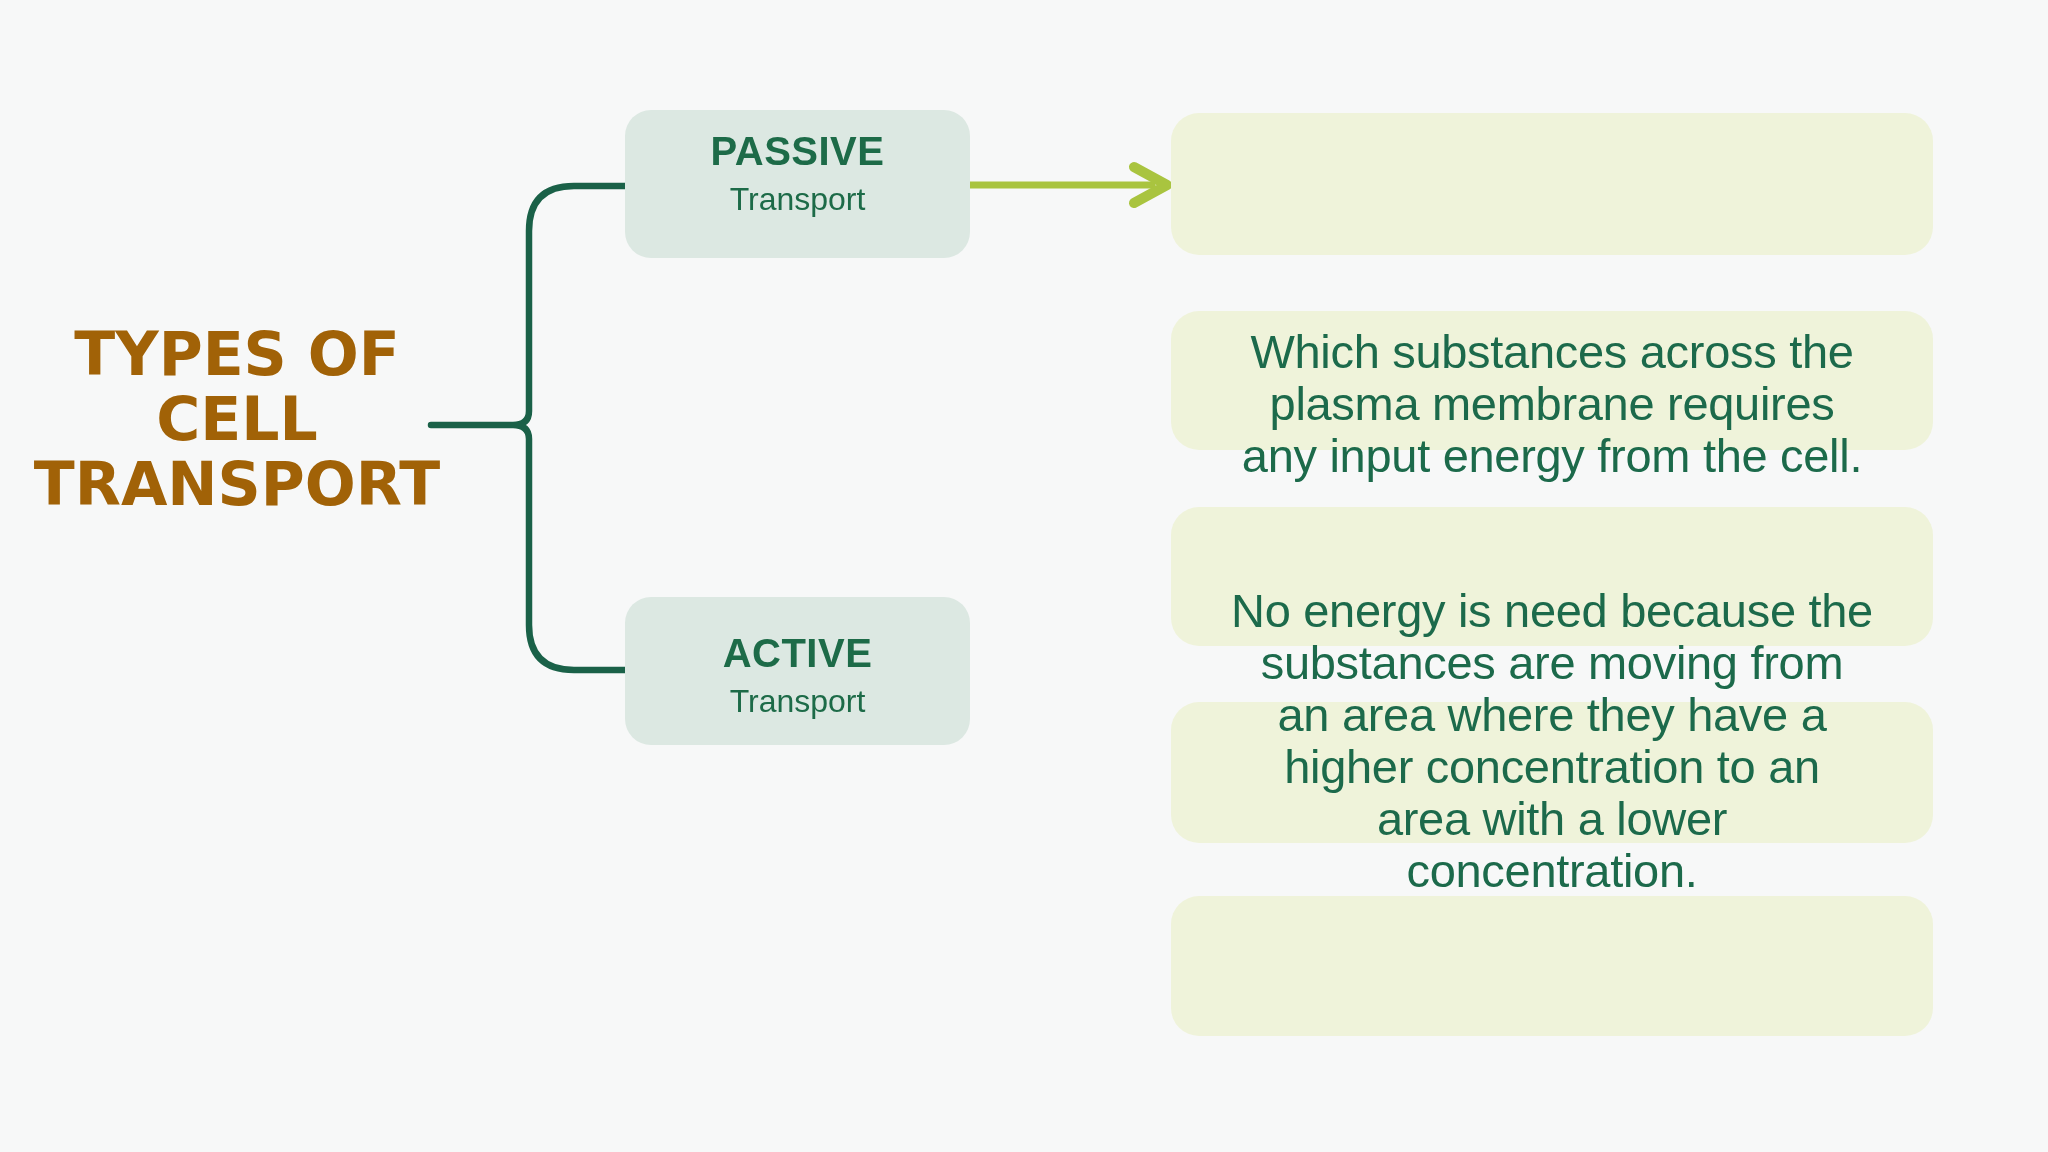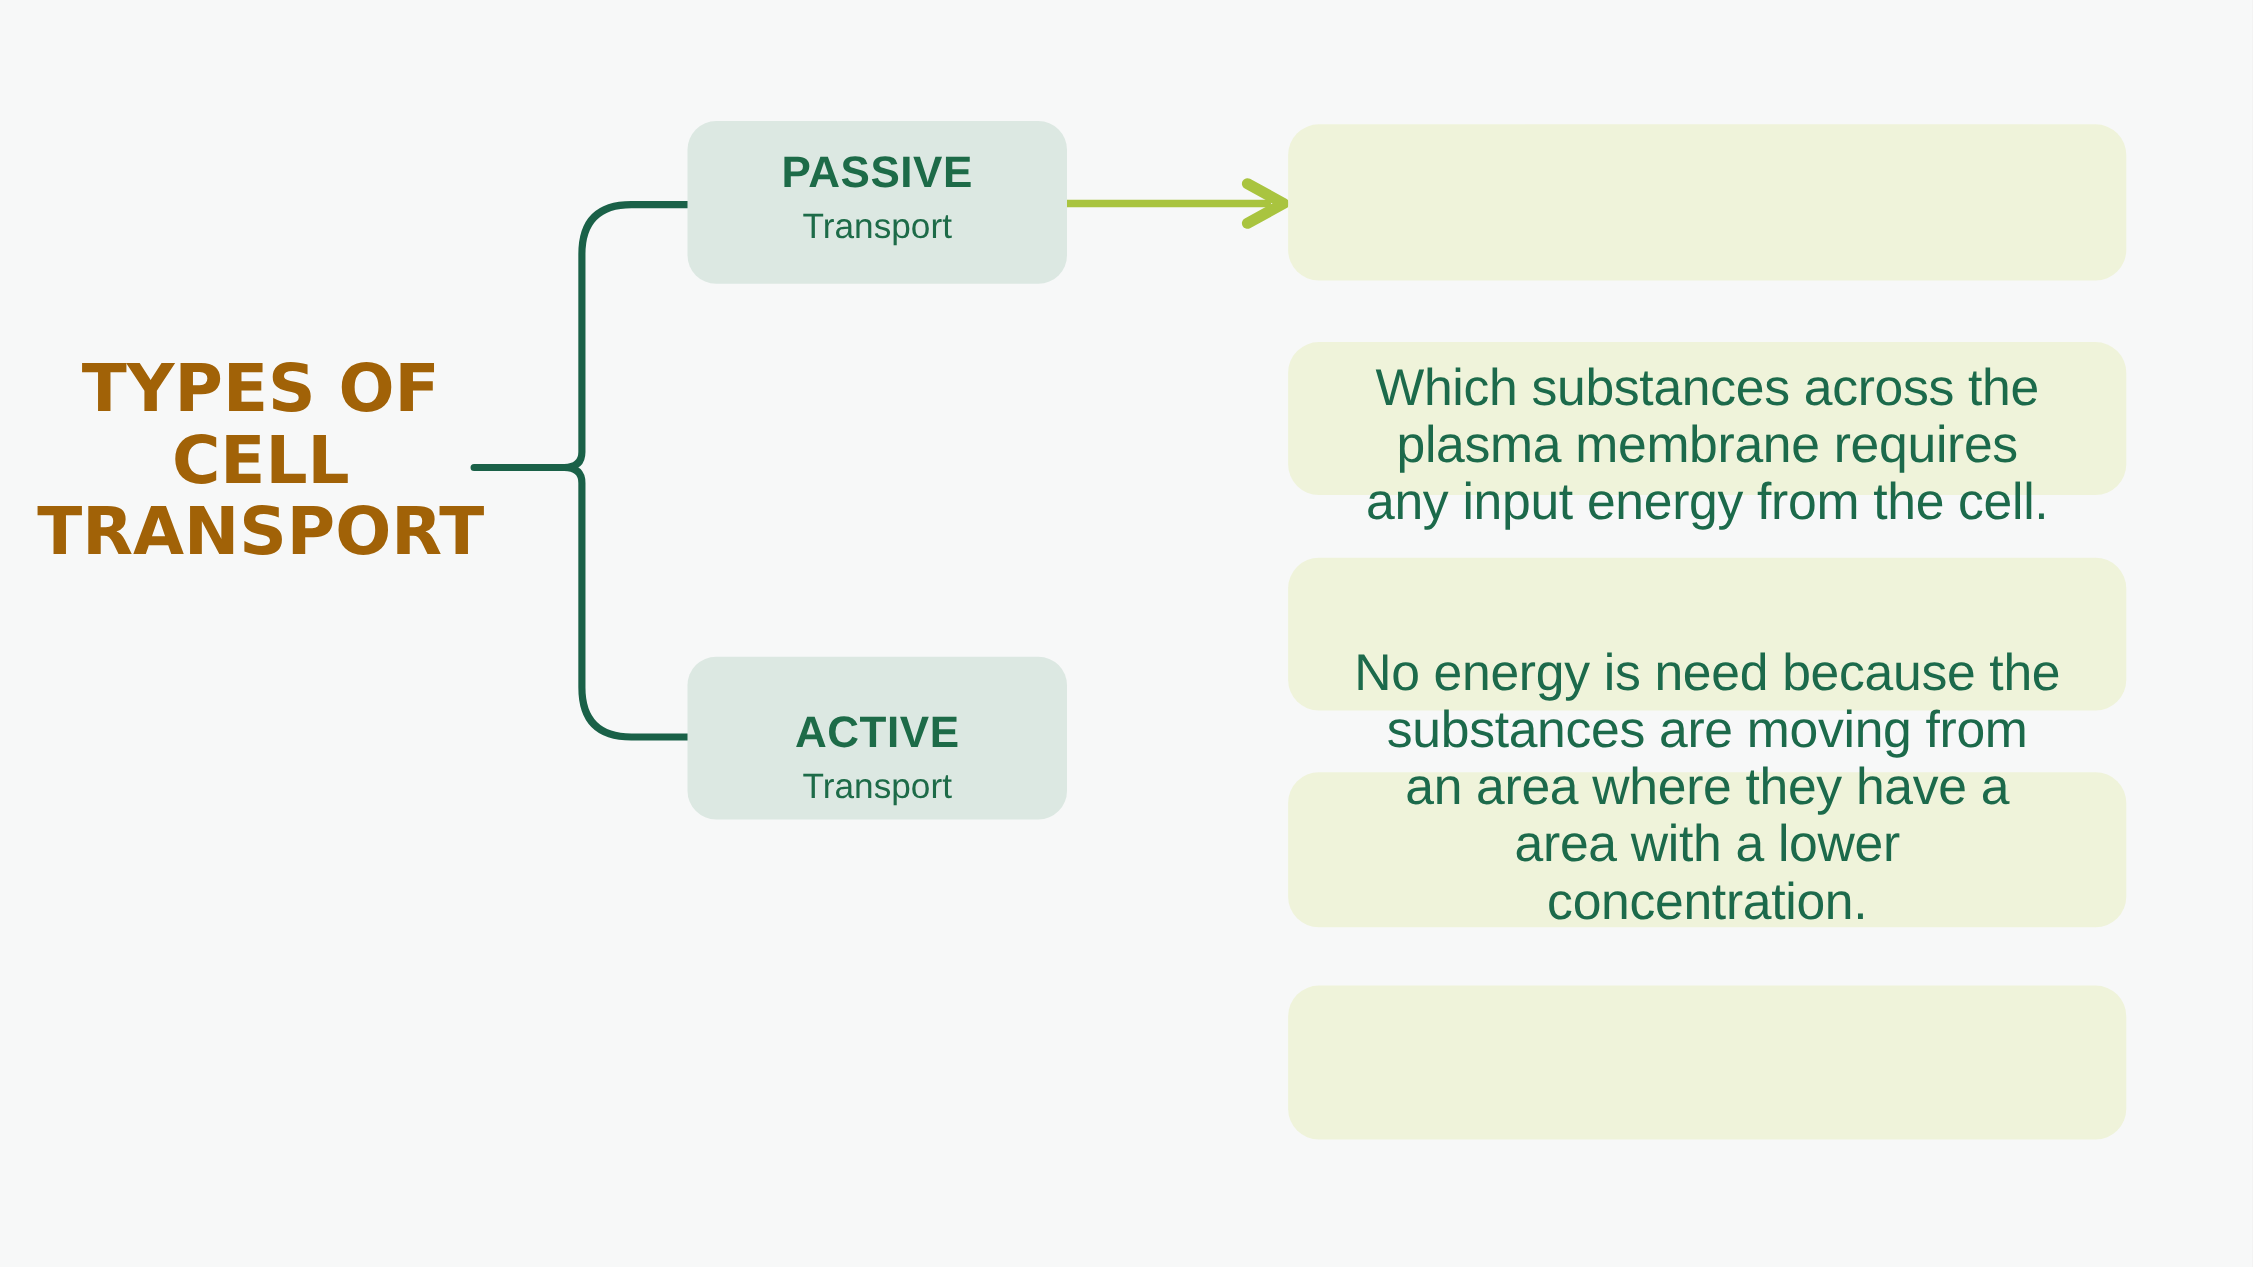--- a/index.html
+++ b/index.html
@@ -22,21 +22,21 @@
     letter-spacing:0px;
     color:#a16207;
   }
 
   
   .node{
     left:625px;width:345px;height:148px;
     background:#dce8e2;border-radius:26px;
     display:flex;flex-direction:column;
     align-items:center;justify-content:center;
-    padding-bottom:8px;box-sizing:border-box;
+    padding-bottom:21px;box-sizing:border-box;
   }
   #node-passive{top:110px;}
   #node-active{top:597px;justify-content:flex-end;}
   .node-label{
     font-weight:bold;font-size:40px;line-height:50px;
     letter-spacing:0.5px;color:#1d6b48;
   }
   .node-sublabel{
     font-size:32px;line-height:46px;color:#1d6b48;
   }
@@ -107,17 +107,18 @@
   <div id="note-text-2" class="abs note-text">
     <div>Which substances across the</div>
     <div>plasma membrane requires</div>
     <div>any input energy from the cell.</div>
   </div>
 
   <div id="note-text-3" class="abs note-text">
     <div>No energy is need because the</div>
     <div>substances are moving from</div>
     <div>an area where they have a</div>
+    <div>higher concentration to an</div>
     <div>area with a lower</div>
     <div>concentration.</div>
   </div>
 
 </div>
 
 </body></html>

